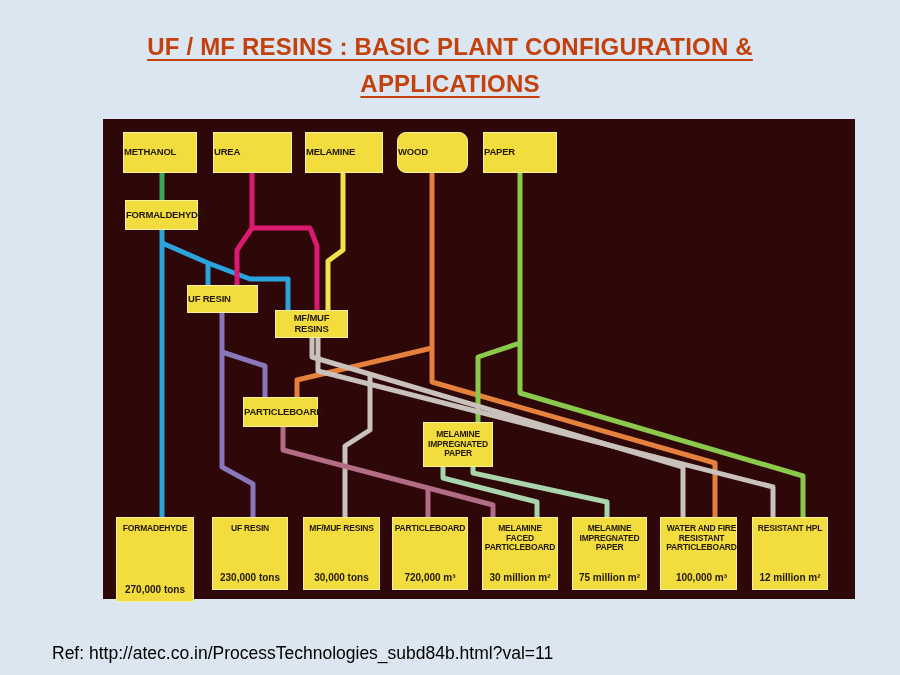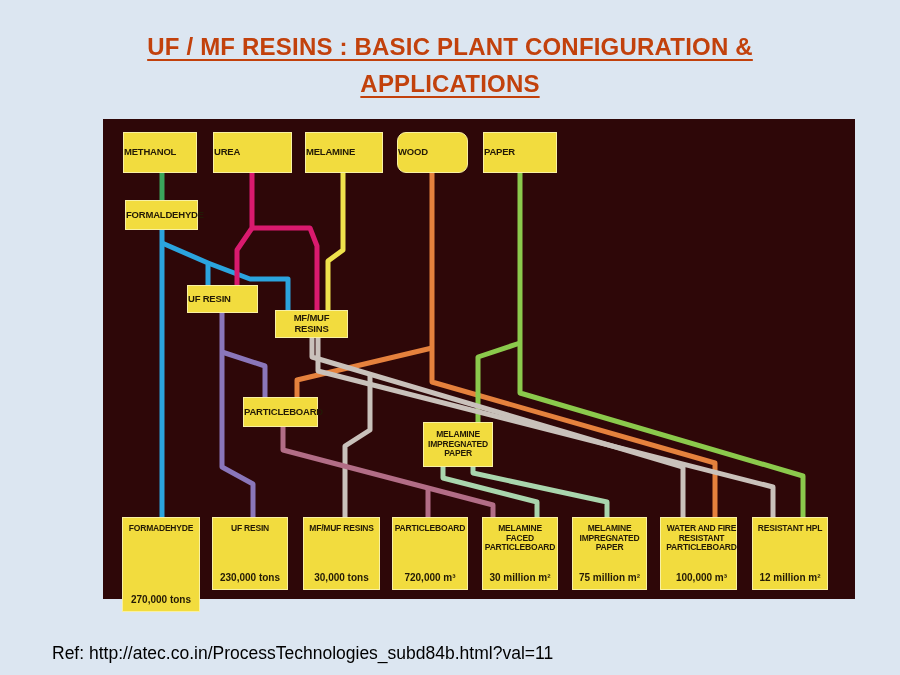--- a/index.html
+++ b/index.html
@@ -115,21 +115,21 @@
   <div class="node" style="left:172px;top:191px;width:73px;height:28px;">
       <span>MF/MUF RESINS</span>
     </div>
   <div class="node" style="left:140px;top:278px;width:75px;height:30px;">
       <span>PARTICLEBOARD</span>
     </div>
   <div class="node small" style="left:320px;top:303px;width:70px;height:45px;">
       <span>MELAMINE IMPREGNATED PAPER</span>
     </div>
 
-  <div class="node out" style="left:19px;top:398px;width:78px;height:95px;gap:32px;">
+  <div class="node out" style="left:13px;top:398px;width:78px;height:85px;gap:32px;">
     <span>FORMADEHYDE</span>
     <span class="val">270,000 tons</span>
   </div>
   <div class="node out" style="left:109px;top:398px;width:76px;height:73px;">
     <span>UF RESIN</span>
     <span class="val">230,000 tons</span>
   </div>
   <div class="node out" style="left:200px;top:398px;width:77px;height:73px;">
     <span>MF/MUF RESINS</span>
     <span class="val">30,000 tons</span>

